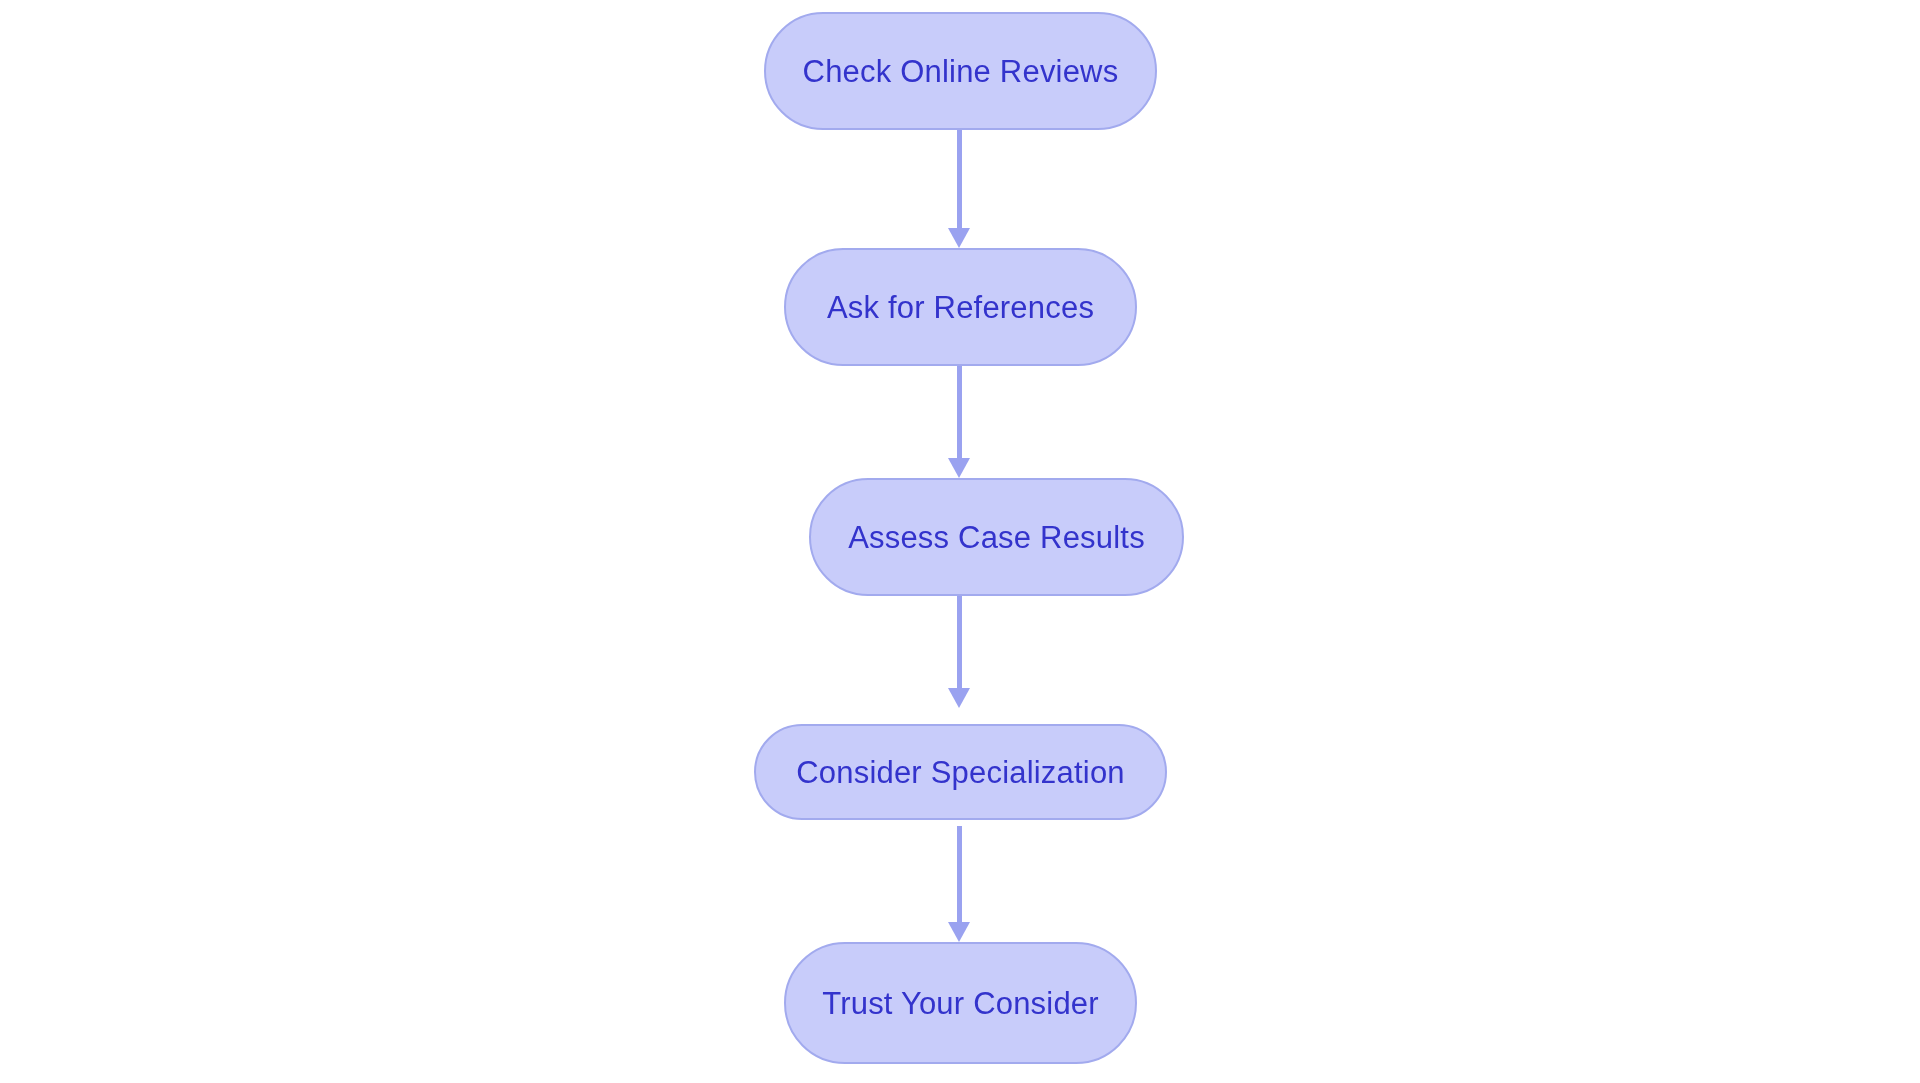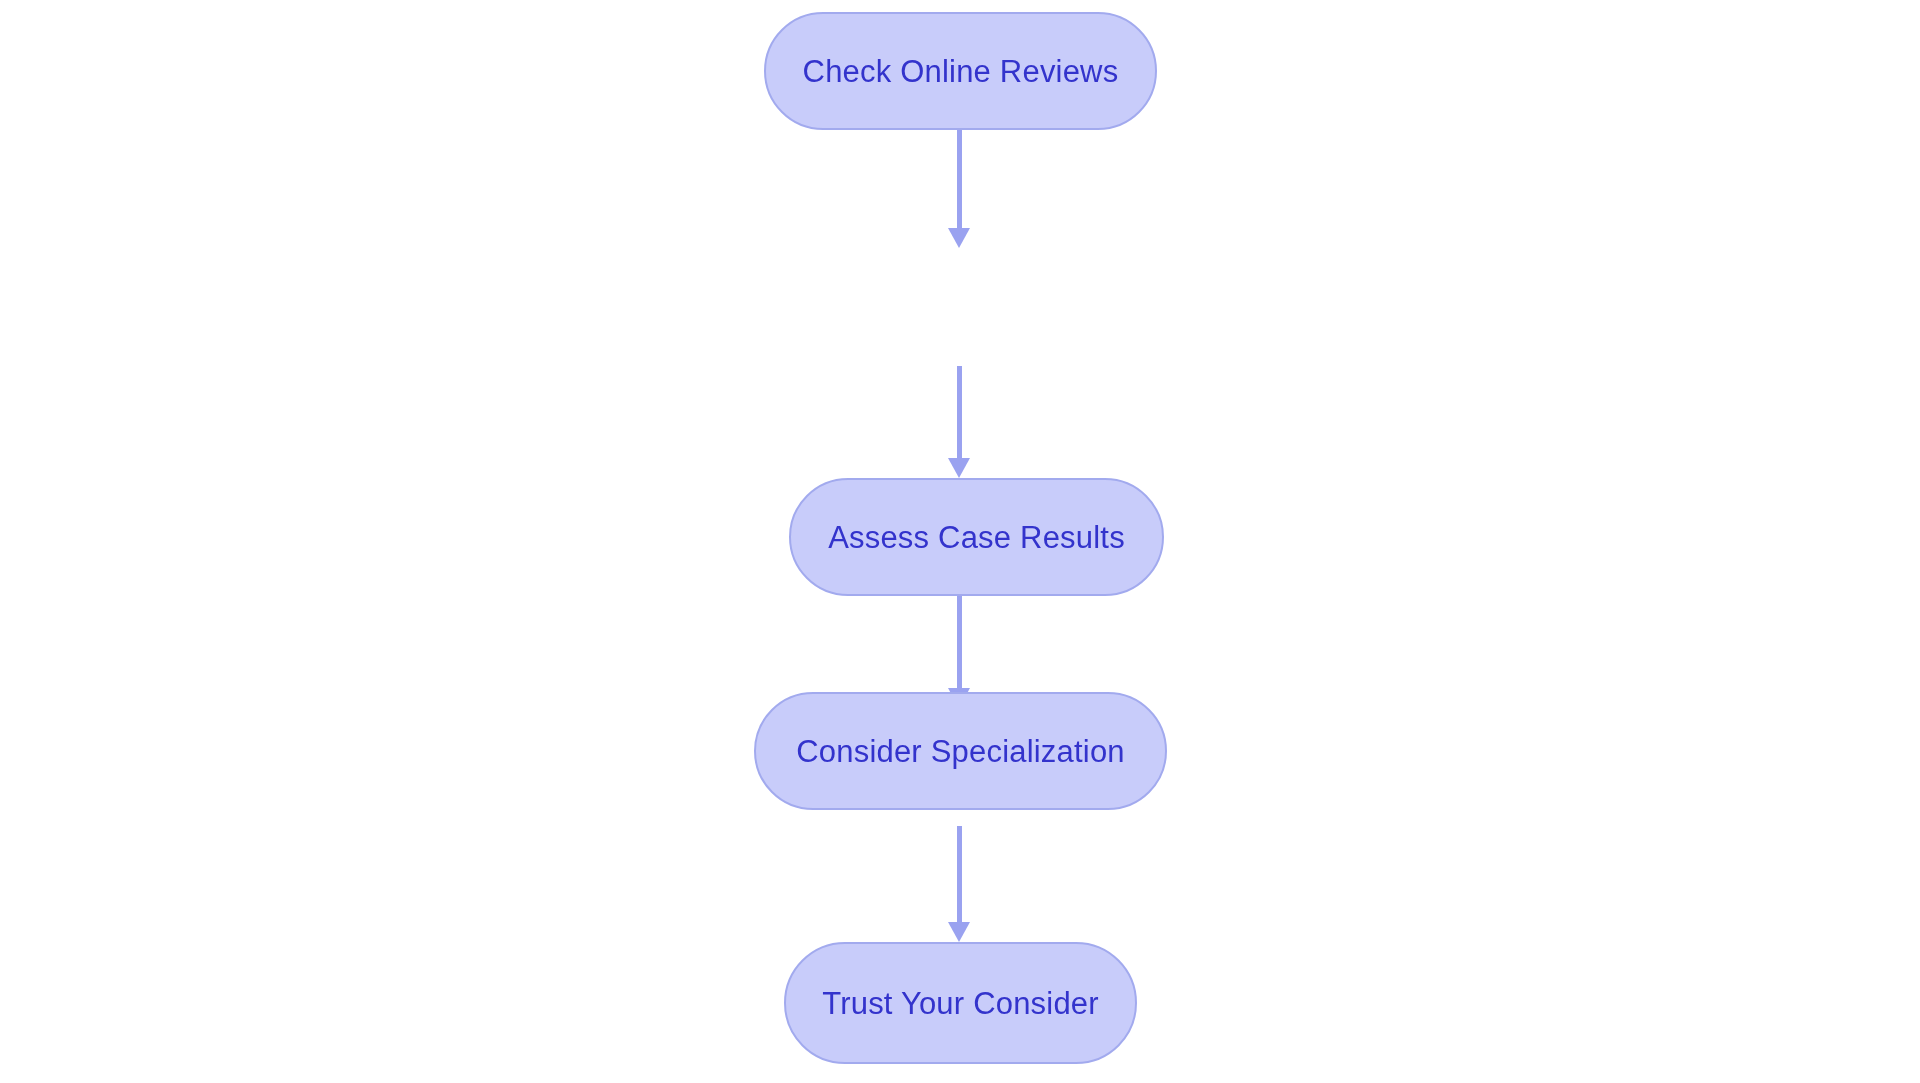--- a/index.html
+++ b/index.html
@@ -80,26 +80,29 @@
 
   <div class="flow-edge">
     <div class="edge-line" style="left:957px; top:826px; width:5px; height:96px;"></div>
     <div class="edge-arrow" style="left:948px; top:922px;"></div>
   </div>
 
   <div class="flow-node" style="left:764px; top:12px; width:393px; height:118px;">
     <span class="flow-node-label">Check Online Reviews</span>
   </div>
 
+  <div class="flow-node" style="left:784px; top:248px; width:353px; height:118px;">
+    <span class="flow-node-label">Ask for References</span>
+  </div>
 
-  <div class="flow-node" style="left:789px; top:478px; width:375px; height:118px;">
+  <div class="flow-node" style="left:809px; top:478px; width:375px; height:118px;">
     <span class="flow-node-label">Assess Case Results</span>
   </div>
 
-  <div class="flow-node" style="left:754px; top:692px; width:413px; height:118px;">
+  <div class="flow-node" style="left:754px; top:724px; width:413px; height:96px;">
     <span class="flow-node-label">Consider Specialization</span>
   </div>
 
   <div class="flow-node" style="left:784px; top:942px; width:353px; height:122px;">
     <span class="flow-node-label">Trust Your Consider</span>
   </div>
 
 </div>
 
 </body></html>

